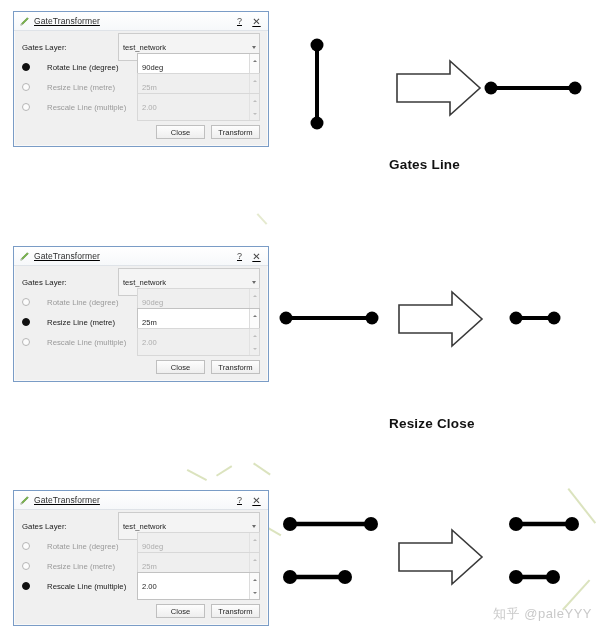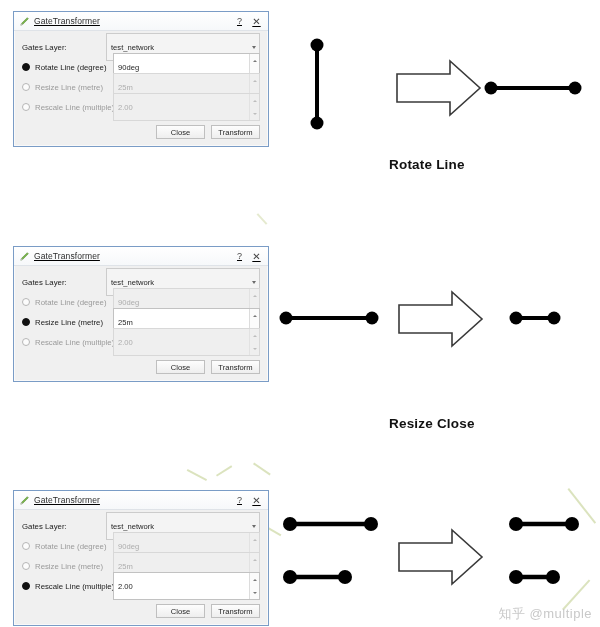--- a/index.html
+++ b/index.html
@@ -70,20 +70,21 @@
 
   .dlg-body {
     padding: 9px 8px 7px 8px;
   }
 
   .row {
     display: flex;
     align-items: center;
     height: 14px;
     margin-bottom: 6px;
+    gap: 12px;
   }
   .row-label {
     font-size: 7.8px;
     color: #1a1a1a;
     width: 84px;
     flex: 0 0 84px;
     white-space: nowrap;
   }
   .row-label.dim { color: #9a9a9a; }
 
@@ -412,21 +413,21 @@
     <circle cx="27" cy="17" r="6.5" fill="#000"></circle>
     <circle cx="27" cy="95" r="6.5" fill="#000"></circle>
   </g>
   <path d="M107 46 L160 46 L160 33 L190 60 L160 87 L160 74 L107 74 Z" fill="#ffffff" stroke="#3a3a3a" stroke-width="1.6" stroke-linejoin="miter"></path>
   <g>
     <line x1="201" y1="60" x2="285" y2="60" stroke="#000" stroke-width="4"></line>
     <circle cx="201" cy="60" r="6.5" fill="#000"></circle>
     <circle cx="285" cy="60" r="6.5" fill="#000"></circle>
   </g>
 </svg>
-<div class="caption" style="left:389px; top:157px;">Rotate Line</div>
+<div class="caption" style="left:389px; top:157px;">Gates Line</div>
 
 <svg class="diagram" style="left:275px; top:286px;" width="310" height="80" viewBox="0 0 310 80">
   <g>
     <line x1="11" y1="32" x2="97" y2="32" stroke="#000" stroke-width="4"></line>
     <circle cx="11" cy="32" r="6.5" fill="#000"></circle>
     <circle cx="97" cy="32" r="6.5" fill="#000"></circle>
   </g>
   <path d="M124 19 L177 19 L177 6 L207 33 L177 60 L177 47 L124 47 Z" fill="#ffffff" stroke="#3a3a3a" stroke-width="1.6" stroke-linejoin="miter"></path>
   <g>
     <line x1="241" y1="32" x2="279" y2="32" stroke="#000" stroke-width="4"></line>
@@ -453,13 +454,13 @@
     <circle cx="241" cy="18" r="7" fill="#000"></circle>
     <circle cx="297" cy="18" r="7" fill="#000"></circle>
   </g>
   <g>
     <line x1="241" y1="71" x2="278" y2="71" stroke="#000" stroke-width="4.5"></line>
     <circle cx="241" cy="71" r="7" fill="#000"></circle>
     <circle cx="278" cy="71" r="7" fill="#000"></circle>
   </g>
 </svg>
 
-<div class="watermark">知乎 @multiple</div>
+<div class="watermark">知乎 @paleYYY</div>
 
 </body></html>

